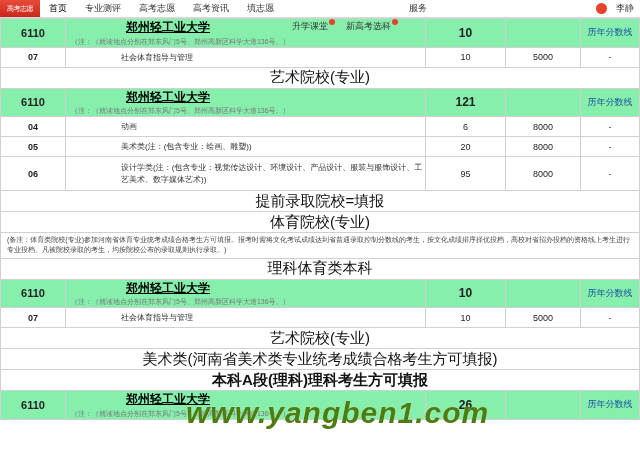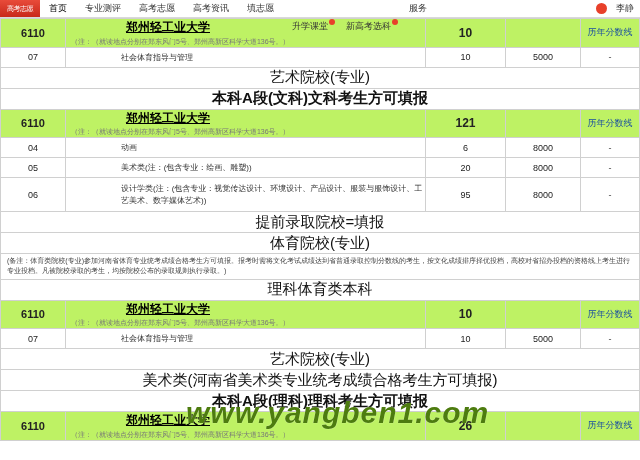--- a/index.html
+++ b/index.html
@@ -68,35 +68,35 @@
     height:19px;
     vertical-align:middle;
     font-size:9px;
     color:#222;
   }
   .c-code{width:60px;text-align:center;font-weight:bold;font-size:11px;}
   .c-name{width:355px;}
   .c-plan{width:75px;text-align:center;}
   .c-fee{width:70px;text-align:center;}
   .c-link{width:auto;text-align:center;}
-  .school-row td{height:22px;background:#bef264;}
+  .school-row td{height:22px;background:#86efac;}
   .school-name{
     font-weight:bold;font-size:12px;color:#000;
     display:inline-block;vertical-align:middle;
     padding-left:58px;
     text-decoration:underline;
   }
   .school-note{
     font-size:7px;color:#777;font-weight:normal;
     display:inline-block;vertical-align:middle;
     padding-left:3px;
   }
   .plan-big{font-weight:bold;font-size:12px;}
   .hist-link{color:#1a4ea0;font-size:9px;}
-  .row-sub .c-code{font-weight:normal;font-size:9px;text-align:center;}
+  .row-sub .c-code{font-weight:bold;font-size:9px;text-align:center;}
   .row-sub .c-name{padding-left:55px;font-size:8px;color:#333;}
   .banner td{
     text-align:center;
     height:20px;
     font-size:15px;
     color:#111;
   }
   .banner-strong td{font-weight:bold;}
   .note-row td{
     font-size:7px;
@@ -162,23 +162,20 @@
     <td class="c-code">07</td>
     <td class="c-name">社会体育指导与管理</td>
     <td class="c-plan">10</td>
     <td class="c-fee">5000</td>
     <td class="c-link dash">-</td>
   </tr>
 
   <tr class="banner">
         <td colspan="5">艺术院校(专业)</td>
       </tr>
-  <tr class="banner banner-strong">
-        <td colspan="5">本科A段(文科)文科考生方可填报</td>
-      </tr>
 
   <tr class="school-row">
     <td class="c-code">6110</td>
     <td class="c-name">
       <span class="school-name">郑州轻工业大学</span><span class="school-note">（注：（就读地点分别在郑东风门5号、郑州高新区科学大道136号。）</span>
     </td>
     <td class="c-plan plan-big">121</td>
     <td class="c-fee"></td>
     <td class="c-link"><span class="hist-link">历年分数线</span></td>
   </tr>

